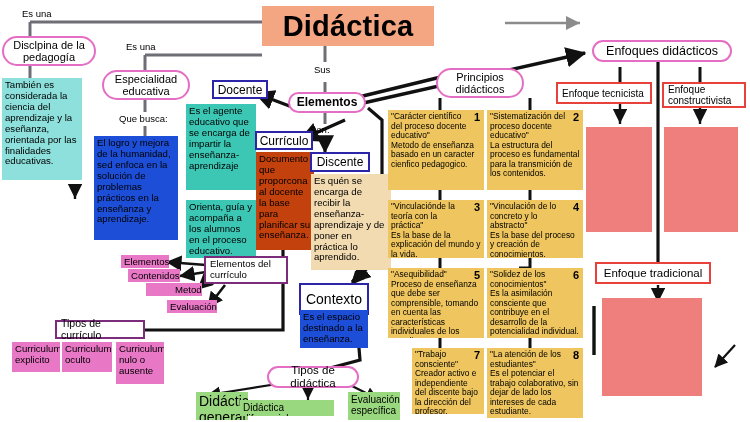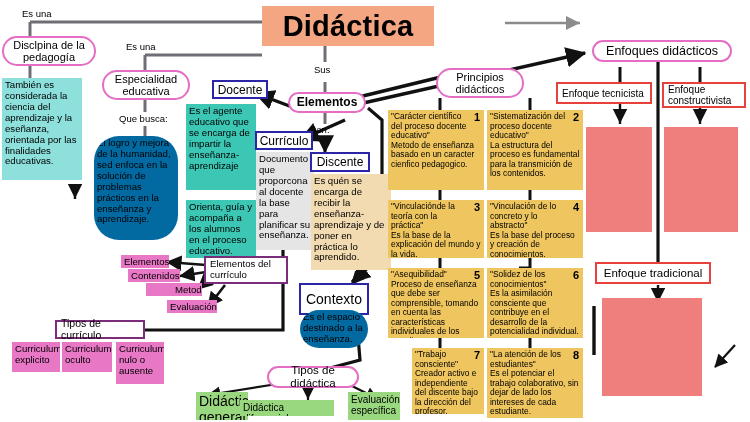--- a/index.html
+++ b/index.html
@@ -27,22 +27,22 @@
      display:flex;align-items:center;padding:1px 4px;line-height:1.1;}
 
   
   .purple-box{border:2.5px solid #7b2d7b;background:#fff;color:#000;
      display:flex;align-items:center;padding:1px 4px;line-height:1.12;}
 
   
   .txt{line-height:1.14;padding:2px 3px;color:#000;overflow:hidden;}
   .cy{background:#8de0dc;}
   .teal{background:#3cc7b5;}
-  .blue{background:#0369a1;border-radius:25px;}
-  .lilac{background:#e5e5e5;}
+  .blue{background:#1d4ed8;}
+  .lilac{background:#c2410c;}
   .cream{background:#f2dbb0;}
   .tan{background:#eec55e;}
   .pink{background:#e877c6;}
   .green{background:#9ad87f;}
   .salmon{background:#ef7f7c;}
 
   .num{position:absolute;right:4px;top:1px;font-weight:bold;font-size:11px;}
 </style>
 </head>
 <body>

